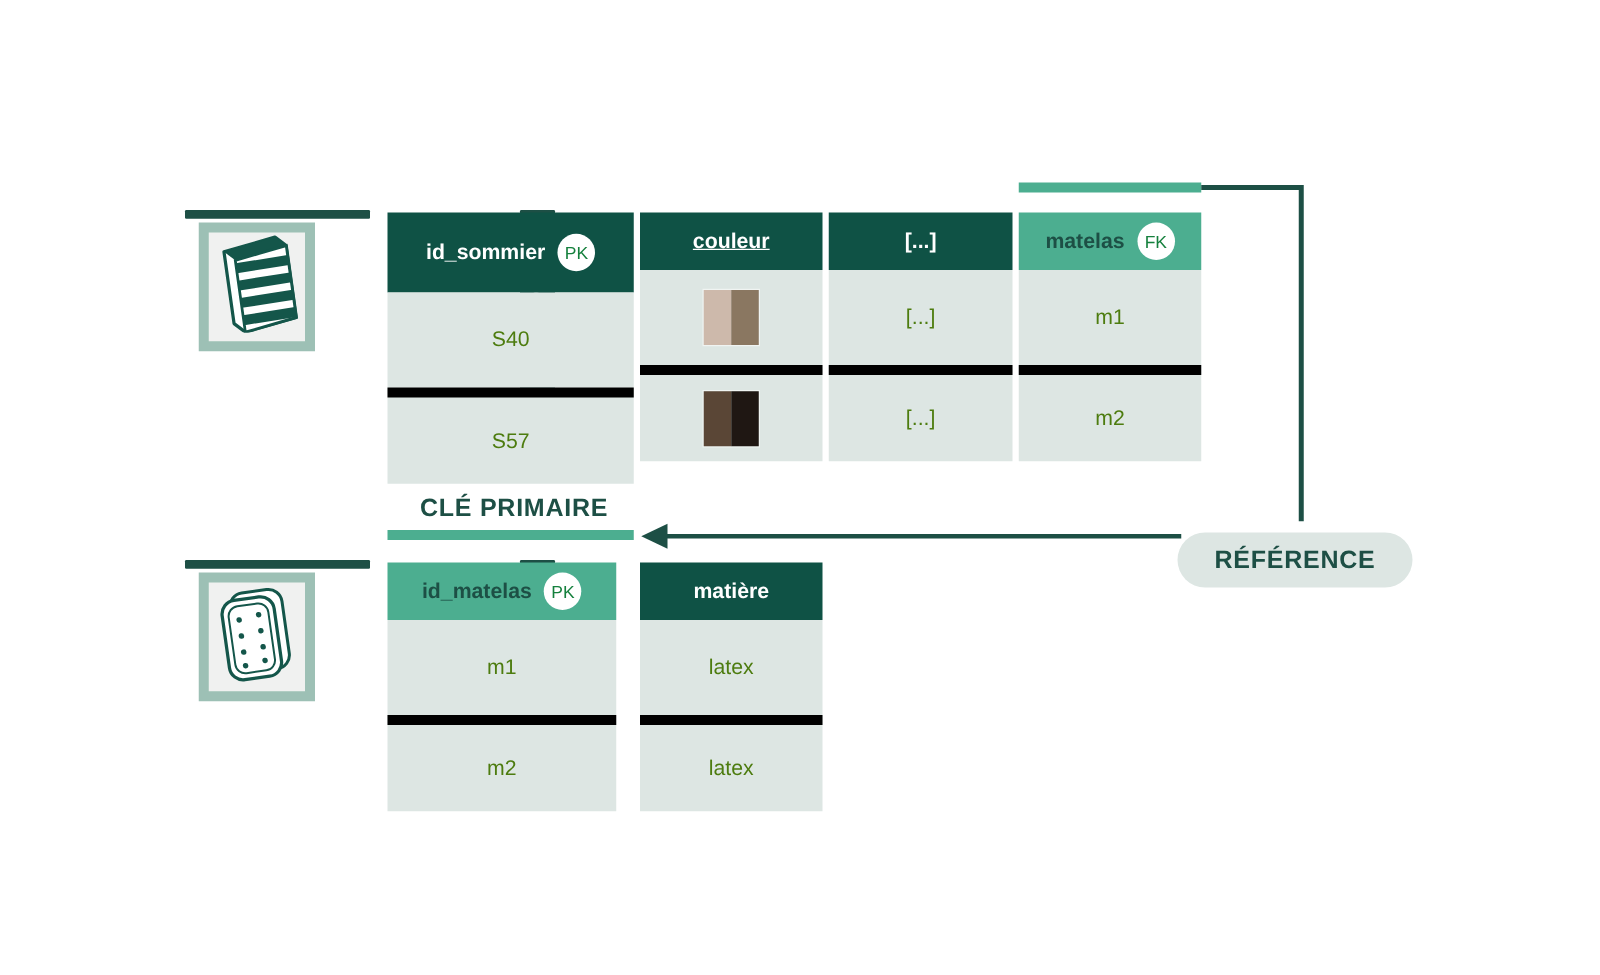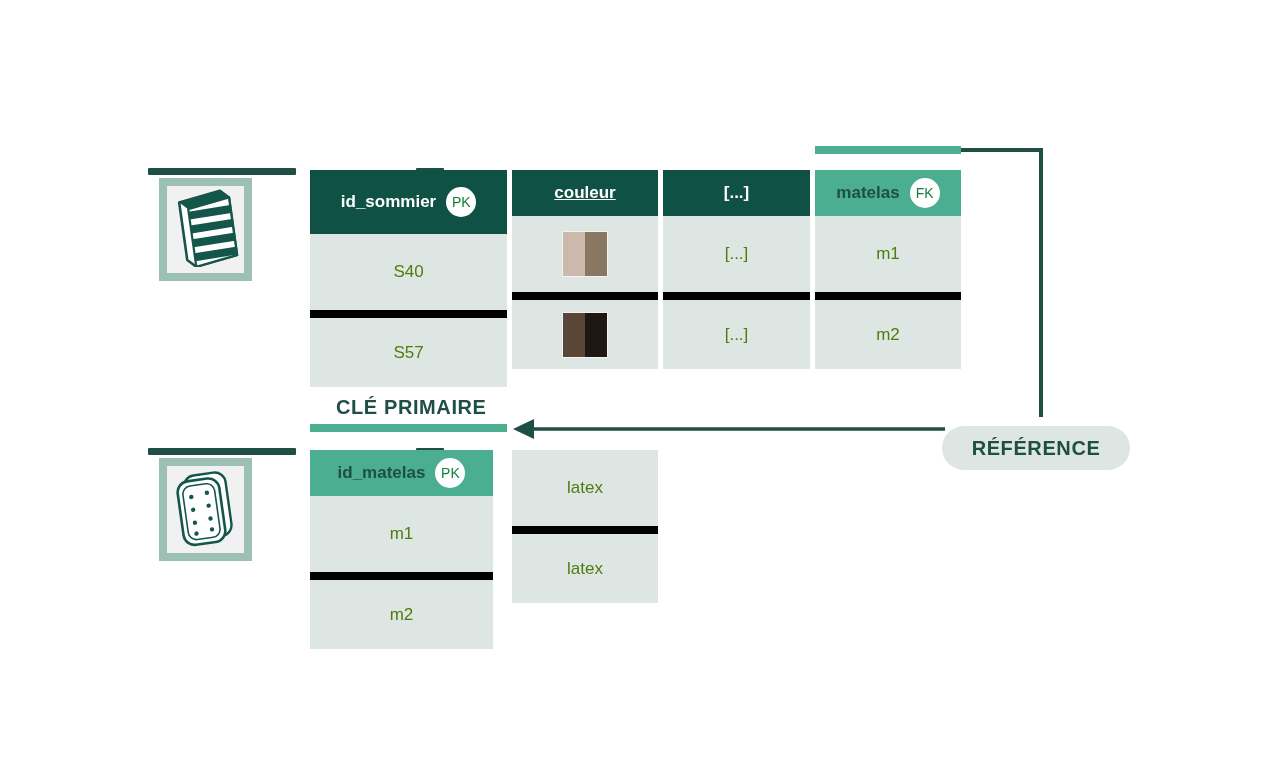--- a/index.html
+++ b/index.html
@@ -267,18 +267,21 @@
     <div class="db-col" style="left:310px; top:450px; width:183px;">
       <div class="db-head accent" style="height:46px;">
         <span>id_matelas</span>
         <span class="key-badge">PK</span>
       </div>
       <div class="db-cell" style="height:76px;">m1</div>
       <div class="db-cell divider" style="height:77px;">m2</div>
     </div>
 
     <div class="db-col" style="left:512px; top:450px; width:146px;">
+      <div class="db-head" style="height:46px;">
+        <span>matière</span>
+      </div>
       <div class="db-cell" style="height:76px;">latex</div>
       <div class="db-cell divider" style="height:77px;">latex</div>
     </div>
   </div>
 
 </div>
 
 </body></html>

